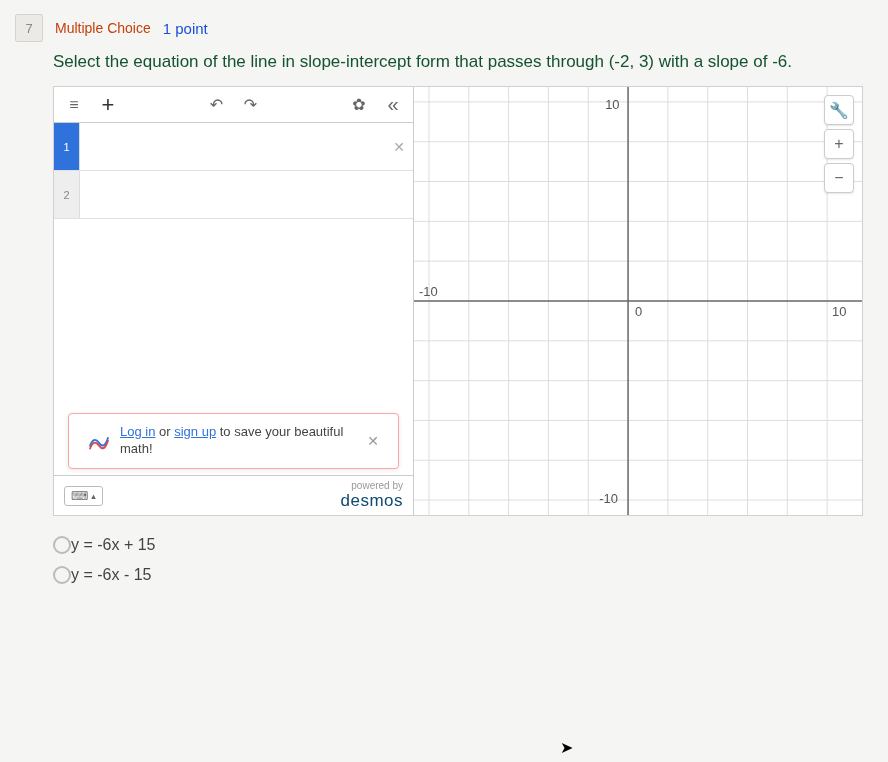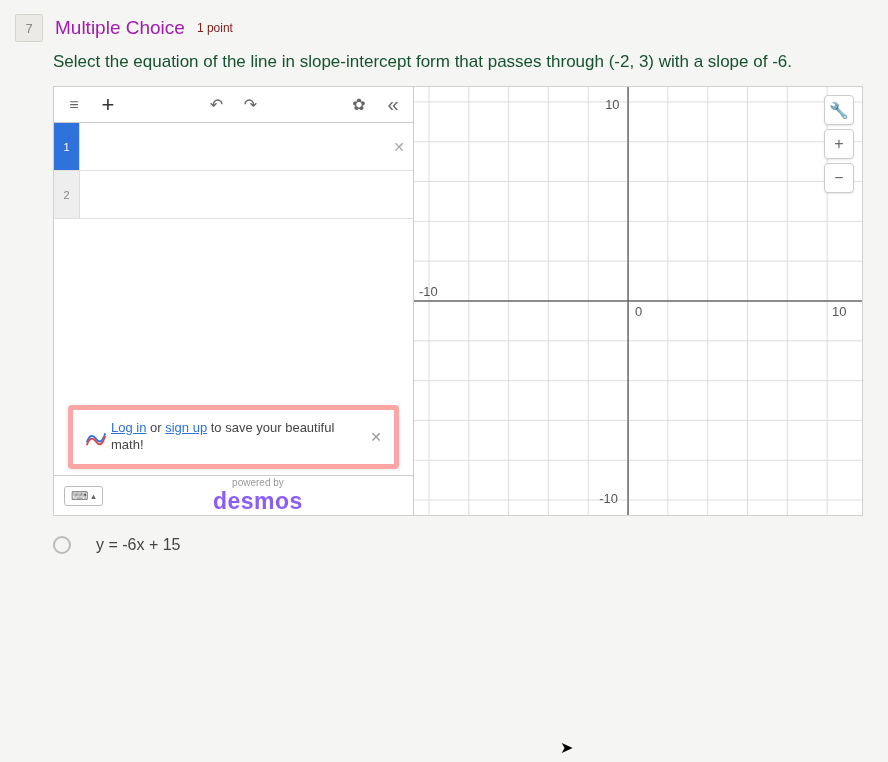--- a/index.html
+++ b/index.html
@@ -1,50 +1,50 @@
 <!DOCTYPE html>
 <html><head>
 <meta charset="utf-8">
 <style>
 *{box-sizing:border-box;margin:0;padding:0;font-family:"Helvetica Neue",Arial,sans-serif}
 body{width:888px;height:762px;background:#f5f5f3;color:#333;padding:10px 15px;overflow:hidden}
 .qhdr{display:flex;align-items:center;gap:12px;padding:4px 0}
 .qnum{width:28px;height:28px;background:#eceae6;border:1px solid #d6d3cc;display:flex;align-items:center;justify-content:center;font-size:13px;color:#888;border-radius:2px}
-.qtype{color:#a21caf;font-size:19px}
-.qpts{color:#7f1d1d;font-size:12px}
+.qtype{color:#c2410c;font-size:14px}
+.qpts{color:#1d4ed8;font-size:15px}
 .qtext{font-size:17px;color:#14532d;padding:6px 0 14px 38px;font-weight:500}
 .calc{position:relative;margin-left:38px;width:810px;height:430px;background:#fff;border:1px solid #d0d0d0;display:flex}
 .left{width:360px;border-right:1px solid #ccc;position:relative;display:flex;flex-direction:column}
 .toolbar{height:36px;border-bottom:1px solid #ccc;display:flex;align-items:center;padding:0 8px;gap:10px;color:#555}
 .toolbar .sp{flex:1}
 .tbtn{width:24px;height:24px;display:flex;align-items:center;justify-content:center;cursor:pointer;color:#666;font-size:16px}
 .rows{flex:1;overflow:auto}
 .row{display:flex;border-bottom:1px solid #e0e0e0;height:48px}
 .rnum{width:26px;background:#eee;display:flex;align-items:center;justify-content:center;font-size:11px;color:#888;border-right:1px solid #ddd}
 .row.sel .rnum{background:#2f72dc;color:#fff}
 .rinput{flex:1;border:none;outline:none;padding:0 8px;font-size:15px;font-style:italic;color:#333}
 .rclear{width:28px;display:flex;align-items:center;justify-content:center;color:#aaa;cursor:pointer;font-size:14px}
-.login{position:absolute;bottom:46px;left:14px;right:14px;background:#fff;border:5px solid #fca5a5;border-radius:4px;padding:10px 12px;display:flex;align-items:center;gap:4px;box-shadow:0 1px 4px rgba(0,0,0,.1)}
+.login{position:absolute;bottom:46px;left:14px;right:14px;background:#fff;border:1px solid #fca5a5;border-radius:4px;padding:10px 19px;display:flex;align-items:center;gap:10px;box-shadow:0 1px 4px rgba(0,0,0,.1)}
 .login .lg{width:22px;height:22px}
 .login .txt{flex:1;font-size:13px;color:#444;line-height:1.3}
 .login .txt a{color:#2f72dc;text-decoration:underline;cursor:pointer}
 .login .cl{color:#999;cursor:pointer;font-size:14px}
 .footer{height:40px;border-top:1px solid #ccc;display:flex;align-items:center;padding:0 10px;gap:10px}
 .kbd{border:1px solid #bbb;border-radius:3px;padding:2px 6px;font-size:12px;color:#666;display:flex;align-items:center;gap:3px;cursor:pointer}
-.brand{flex:1;text-align:center;font-size:10px;color:#999}
-.brand .d{font-size:23px;color:#8b5cf6;letter-spacing:.5px;font-weight:700}
+.brand{flex:1;text-align:right;font-size:10px;color:#999}
+.brand .d{font-size:17px;color:#0c4a6e;letter-spacing:.5px;font-weight:400}
 .graph{flex:1;position:relative;background:#fff}
 .graph svg{width:100%;height:100%}
 .gline{stroke:#ddd;stroke-width:1}
 .axis{stroke:#666;stroke-width:1.5}
 .tlbl{font-size:13px;fill:#555}
 .gtools{position:absolute;top:8px;right:8px;display:flex;flex-direction:column;gap:4px}
 .gtool{width:30px;height:30px;background:#fff;border:1px solid #ccc;border-radius:4px;display:flex;align-items:center;justify-content:center;color:#666;cursor:pointer;font-size:16px;box-shadow:0 1px 2px rgba(0,0,0,.1)}
 .answers{margin:14px 0 0 38px}
-.answer{display:flex;align-items:flex-start;gap:25px;padding:6px 0}
+.answer{display:flex;align-items:flex-start;gap:0;padding:6px 0}
 .radio{width:18px;height:18px;border:2px solid #bbb;border-radius:50%;cursor:pointer;flex-shrink:0}
 .atxt{font-size:16px;color:#444}
 .cursor{position:absolute;left:560px;top:738px;font-size:16px;color:#000;pointer-events:none}
 </style>
 </head>
 <body>
 
 <div class="qhdr">
   <div class="qnum">7</div>
   <div class="qtype">Multiple Choice</div>
@@ -135,15 +135,19 @@
       <div class="gtool">−</div>
     </div>
   </div>
 </div>
 
 <div class="answers">
   <div class="answer">
     <div class="radio"></div>
     <div class="atxt">y = -6x + 15</div>
   </div>
+  <div class="answer">
+    <div class="radio"></div>
+    <div class="atxt">y = -6x - 15</div>
+  </div>
 </div>
 
 <div class="cursor">➤</div>
 
 </body></html>

